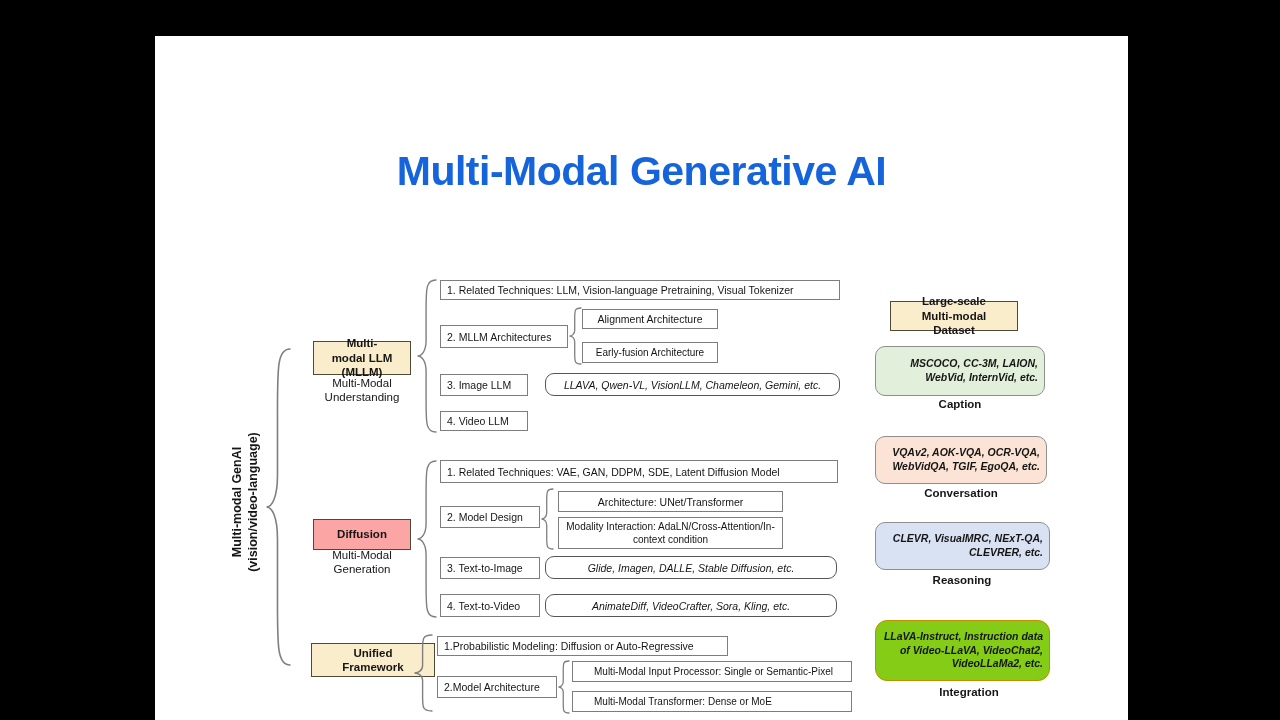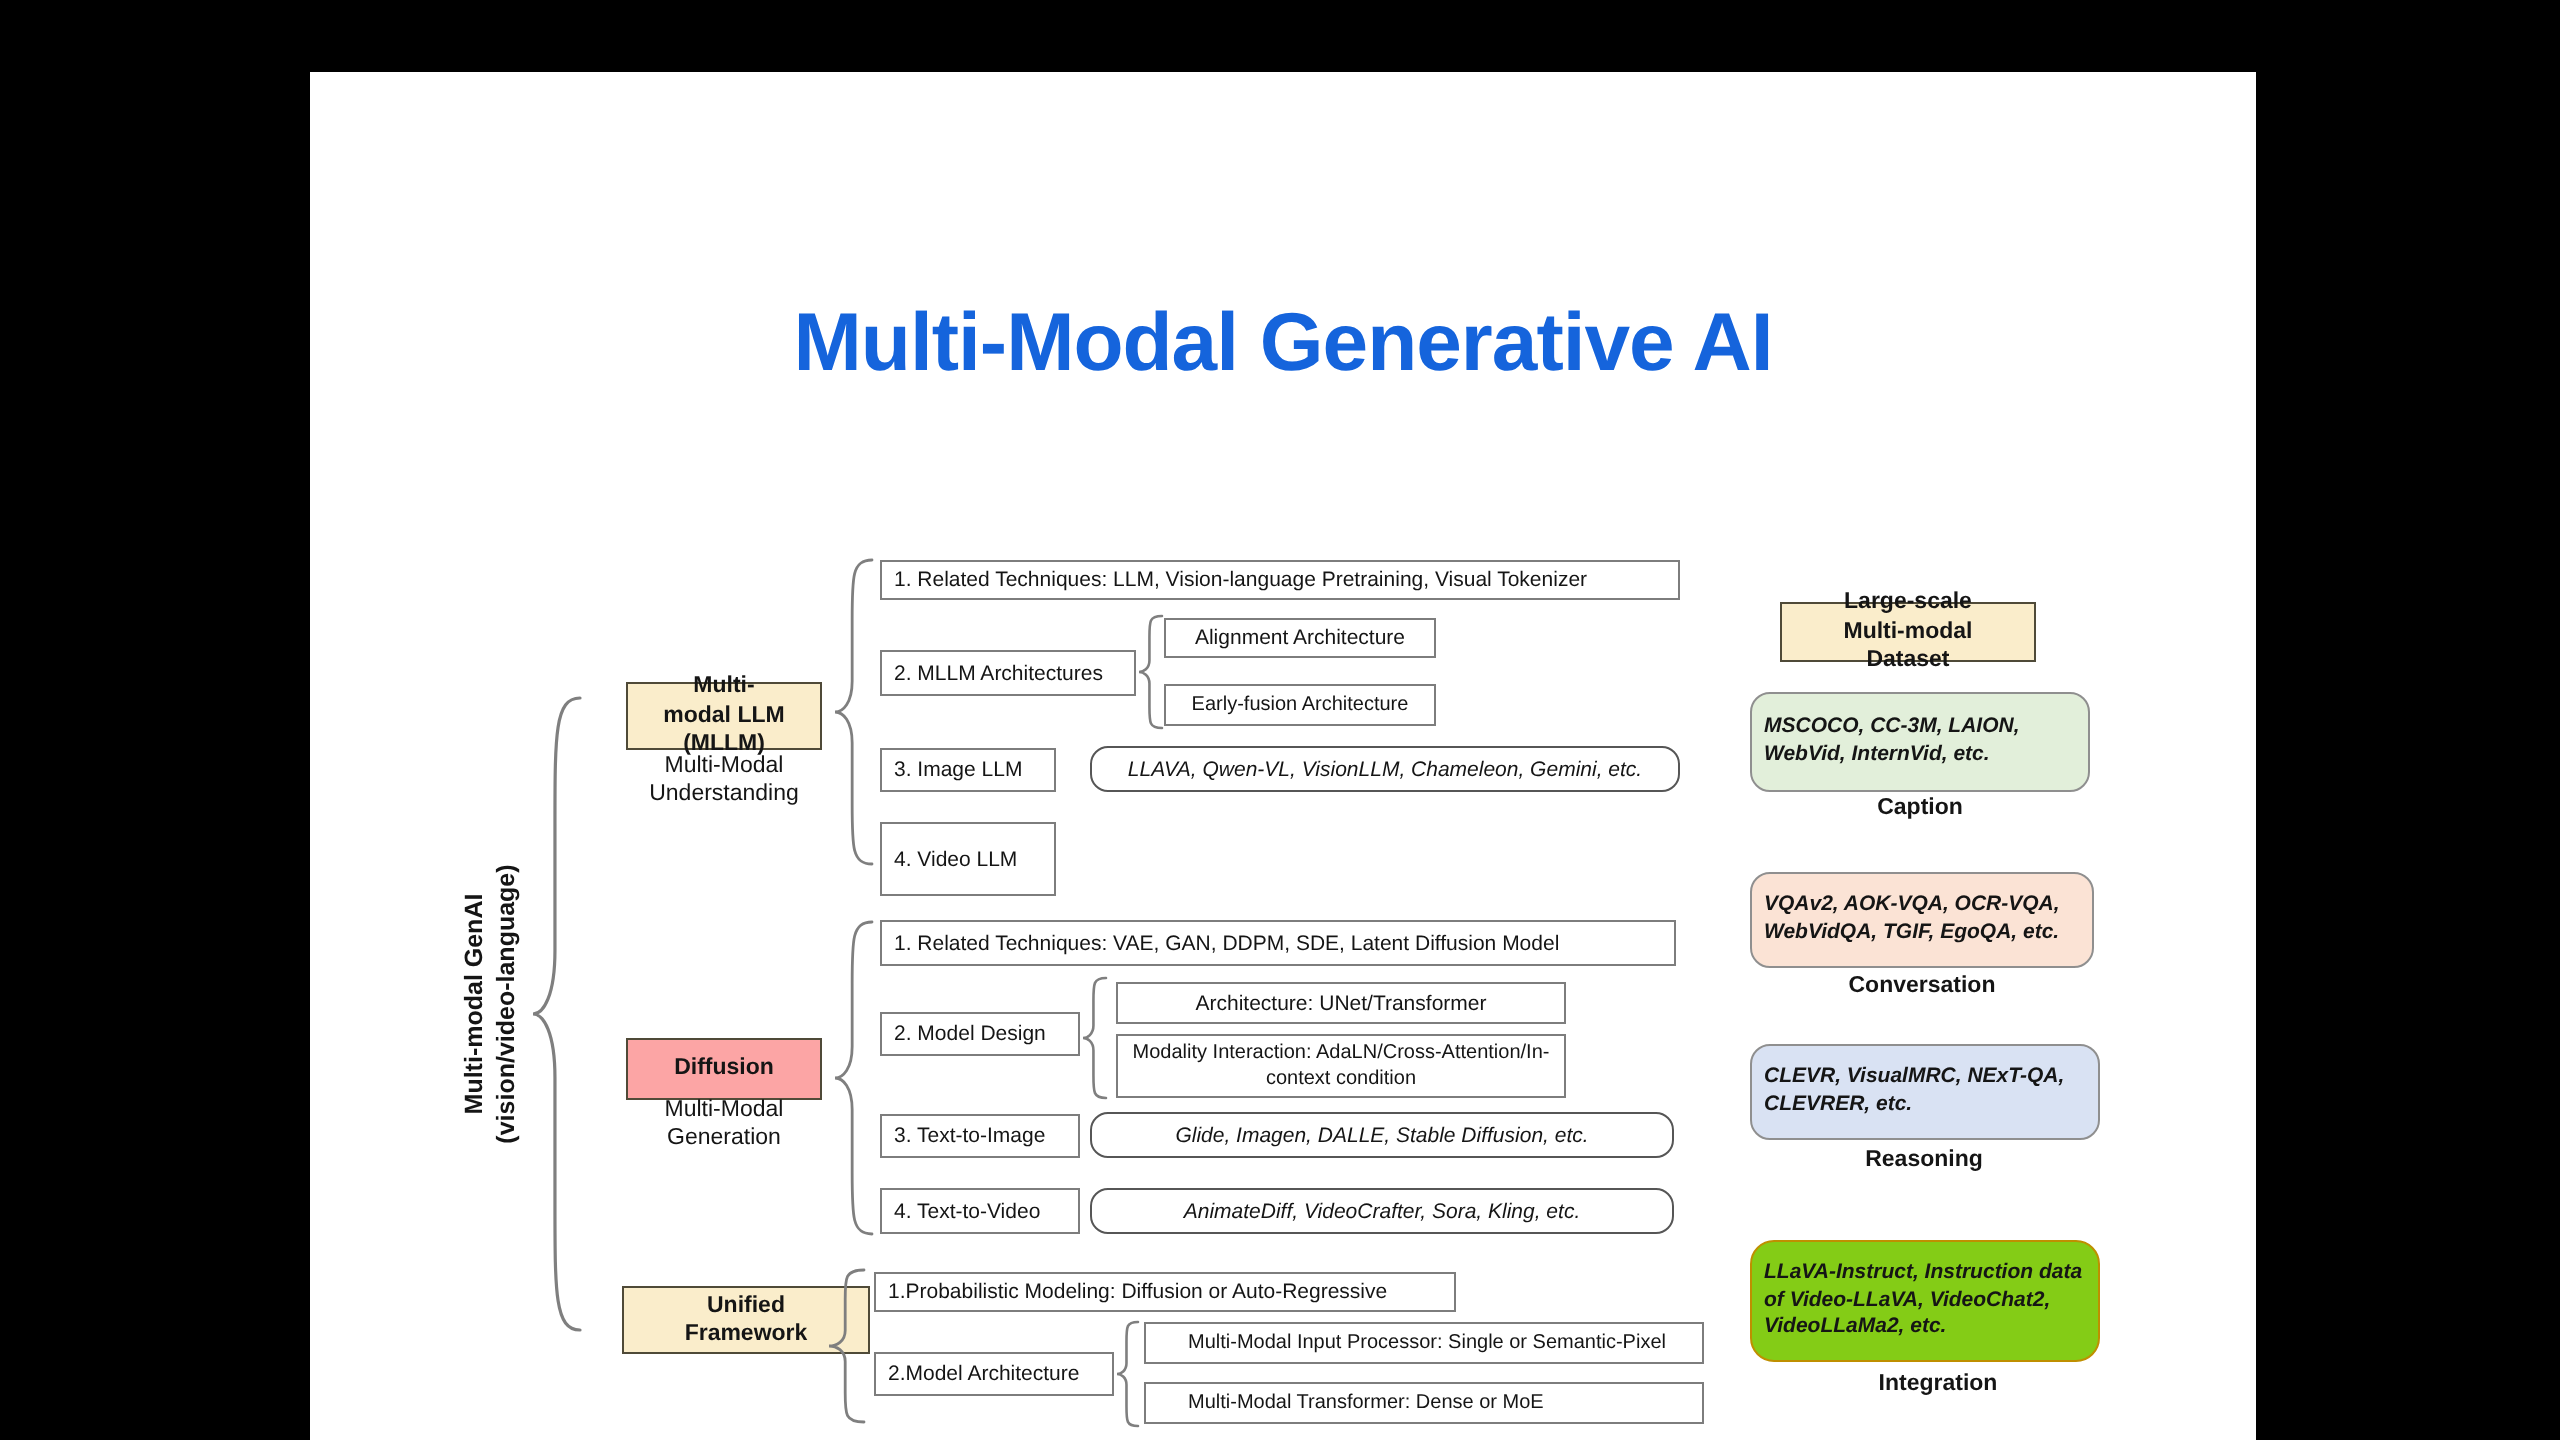--- a/index.html
+++ b/index.html
@@ -21,21 +21,21 @@
   .sub{position:absolute;text-align:center;font-size:11.5px;line-height:1.2;}
 
   .rect{position:absolute;box-sizing:border-box;background:#fff;border:1px solid #7d7d7d;
         font-size:10.5px;display:flex;align-items:center;white-space:nowrap;}
   .pad{padding-left:6px;}
   .ctr{justify-content:center;}
   .round{border-radius:9px;border:1px solid #565656;font-style:italic;justify-content:center;}
   .small{font-size:10px;padding-left:21px;}
 
   .ds{position:absolute;box-sizing:border-box;border:1px solid #8f8f8f;border-radius:10px;
-      display:flex;align-items:center;justify-content:center;text-align:left;
+      display:flex;align-items:center;justify-content:center;text-align:right;
       font-style:italic;font-weight:bold;font-size:10.5px;line-height:1.3;padding:2px 6px;}
   .ds.gold{border:1.5px solid #BF8F00;border-radius:12px;}
   .dslabel{position:absolute;font-weight:bold;font-size:11.5px;text-align:center;}
 
   #fig-caption{position:absolute;left:73px;top:693px;
       font-family:"Liberation Serif", serif;font-size:12.5px;color:#222;}
 </style>
 </head>
 <body>
 
@@ -64,21 +64,21 @@
     <div class="rect pad" style="left:285px;top:289px;width:128px;height:23px">2. MLLM Architectures</div>
     <svg class="brace" width="14" height="58" style="left:413px;top:271px">
         <path fill="none" stroke="#7f7f7f" stroke-width="1.3" stroke-linecap="round" d="M 13 1 C 6.72 1, 6.72 3.48, 6.72 11.600000000000001 L 6.72 23.200000000000003 C 6.72 27.259999999999998, 3.696 29, 1.5 29 C 3.696 29, 6.72 30.740000000000002, 6.72 34.8 L 6.72 46.400000000000006 C 6.72 54.519999999999996, 6.72 57, 13 57"></path>
       </svg>
     <div class="rect ctr" style="left:427px;top:273px;width:136px;height:20px">Alignment Architecture</div>
     <div class="rect ctr" style="left:427px;top:306px;width:136px;height:21px;font-size:10px">Early-fusion Architecture</div>
 
     <div class="rect pad" style="left:285px;top:338px;width:88px;height:22px">3. Image LLM</div>
     <div class="rect round ctr" style="left:390px;top:337px;width:295px;height:23px">LLAVA, Qwen-VL, VisionLLM, Chameleon, Gemini, etc.</div>
 
-    <div class="rect pad" style="left:285px;top:375px;width:88px;height:37px">4. Video LLM</div>
+    <div class="rect pad" style="left:285px;top:375px;width:88px;height:20px">4. Video LLM</div>
 
     <div class="tan" style="left: 158px; top: 483px; width: 98px; height: 31px; background: #fca5a5;">Diffusion</div>
     <div class="sub" style="left:148px;top:513px;width:118px">Multi-Modal Generation</div>
     <svg class="brace" width="21" height="158" style="left:261px;top:424px">
         <path fill="none" stroke="#7f7f7f" stroke-width="1.4" stroke-linecap="round" d="M 20 1 C 10.08 1, 10.08 9.48, 10.08 31.6 L 10.08 63.2 C 10.08 74.25999999999999, 5.5440000000000005 79, 1.5 79 C 5.5440000000000005 79, 10.08 83.74000000000001, 10.08 94.8 L 10.08 126.4 C 10.08 148.51999999999998, 10.08 157, 20 157"></path>
       </svg>
 
     <div class="rect pad" style="left:285px;top:424px;width:398px;height:23px">1. Related Techniques: VAE, GAN, DDPM, SDE, Latent Diffusion Model</div>
 
     <div class="rect pad" style="left:285px;top:470px;width:100px;height:22px">2. Model Design</div>

